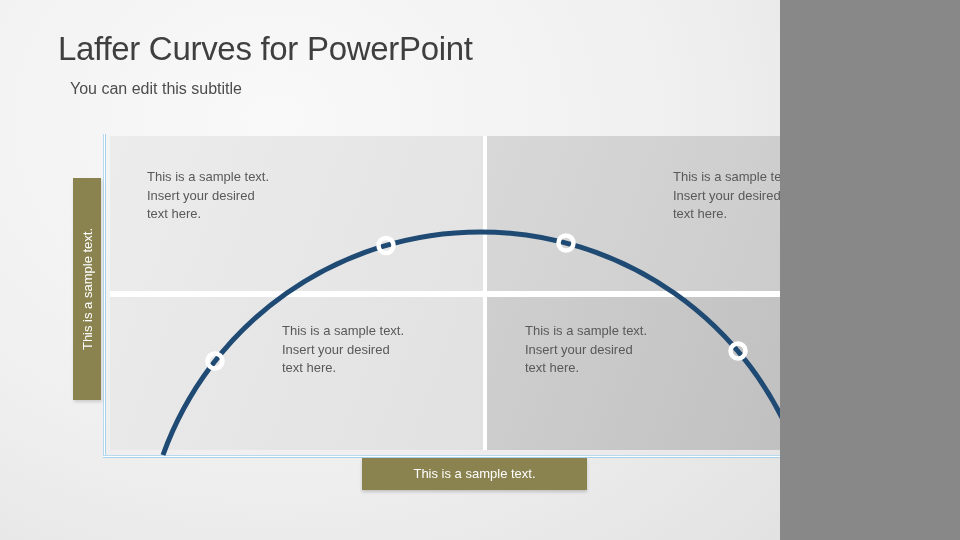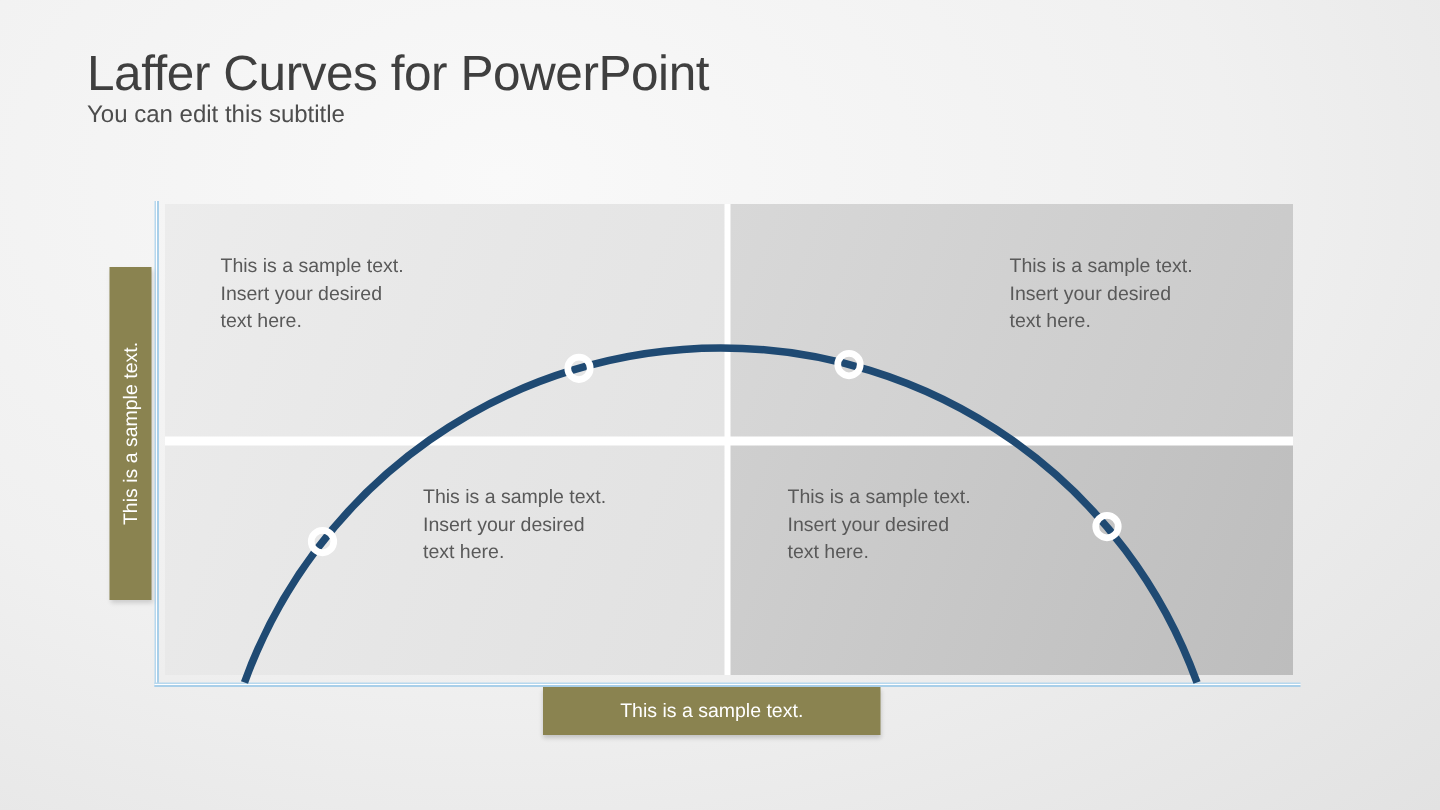--- a/index.html
+++ b/index.html
@@ -1,30 +1,30 @@
 <!DOCTYPE html>
 <html><head>
 <meta charset="utf-8">
 <style>
   html,body{margin:0;padding:0;background:#888;}
   .slide{
     position:relative;
-    width:960px;height:540px;
+    width:780px;height:540px;
     overflow:hidden;
     font-family:"Liberation Sans", sans-serif;
     background:radial-gradient(ellipse at 35% 22%, #f9f9f9 0%, #f0f0f0 55%, #e2e2e2 100%);
   }
   
   .title{
     position:absolute;left:58px;top:30px;margin:0;
     font-size:33px;font-weight:400;line-height:1.15;
     color:#3f3f3f;letter-spacing:-0.3px;
   }
   .subtitle{
-    position:absolute;left:58px;top:68px;margin:0;
+    position:absolute;left:58px;top:68px;margin:12px;
     font-size:16px;font-weight:400;color:#4d4d4d;
   }
   
   .underlay{
     position:absolute;left:110px;top:136px;width:752px;height:314px;
     background:#ffffff;
   }
   .quad{position:absolute;}
   .quad.tl{left:110px;top:136px;width:373px;height:155px;
     background:linear-gradient(110deg,#ececec,#e3e3e3);}

